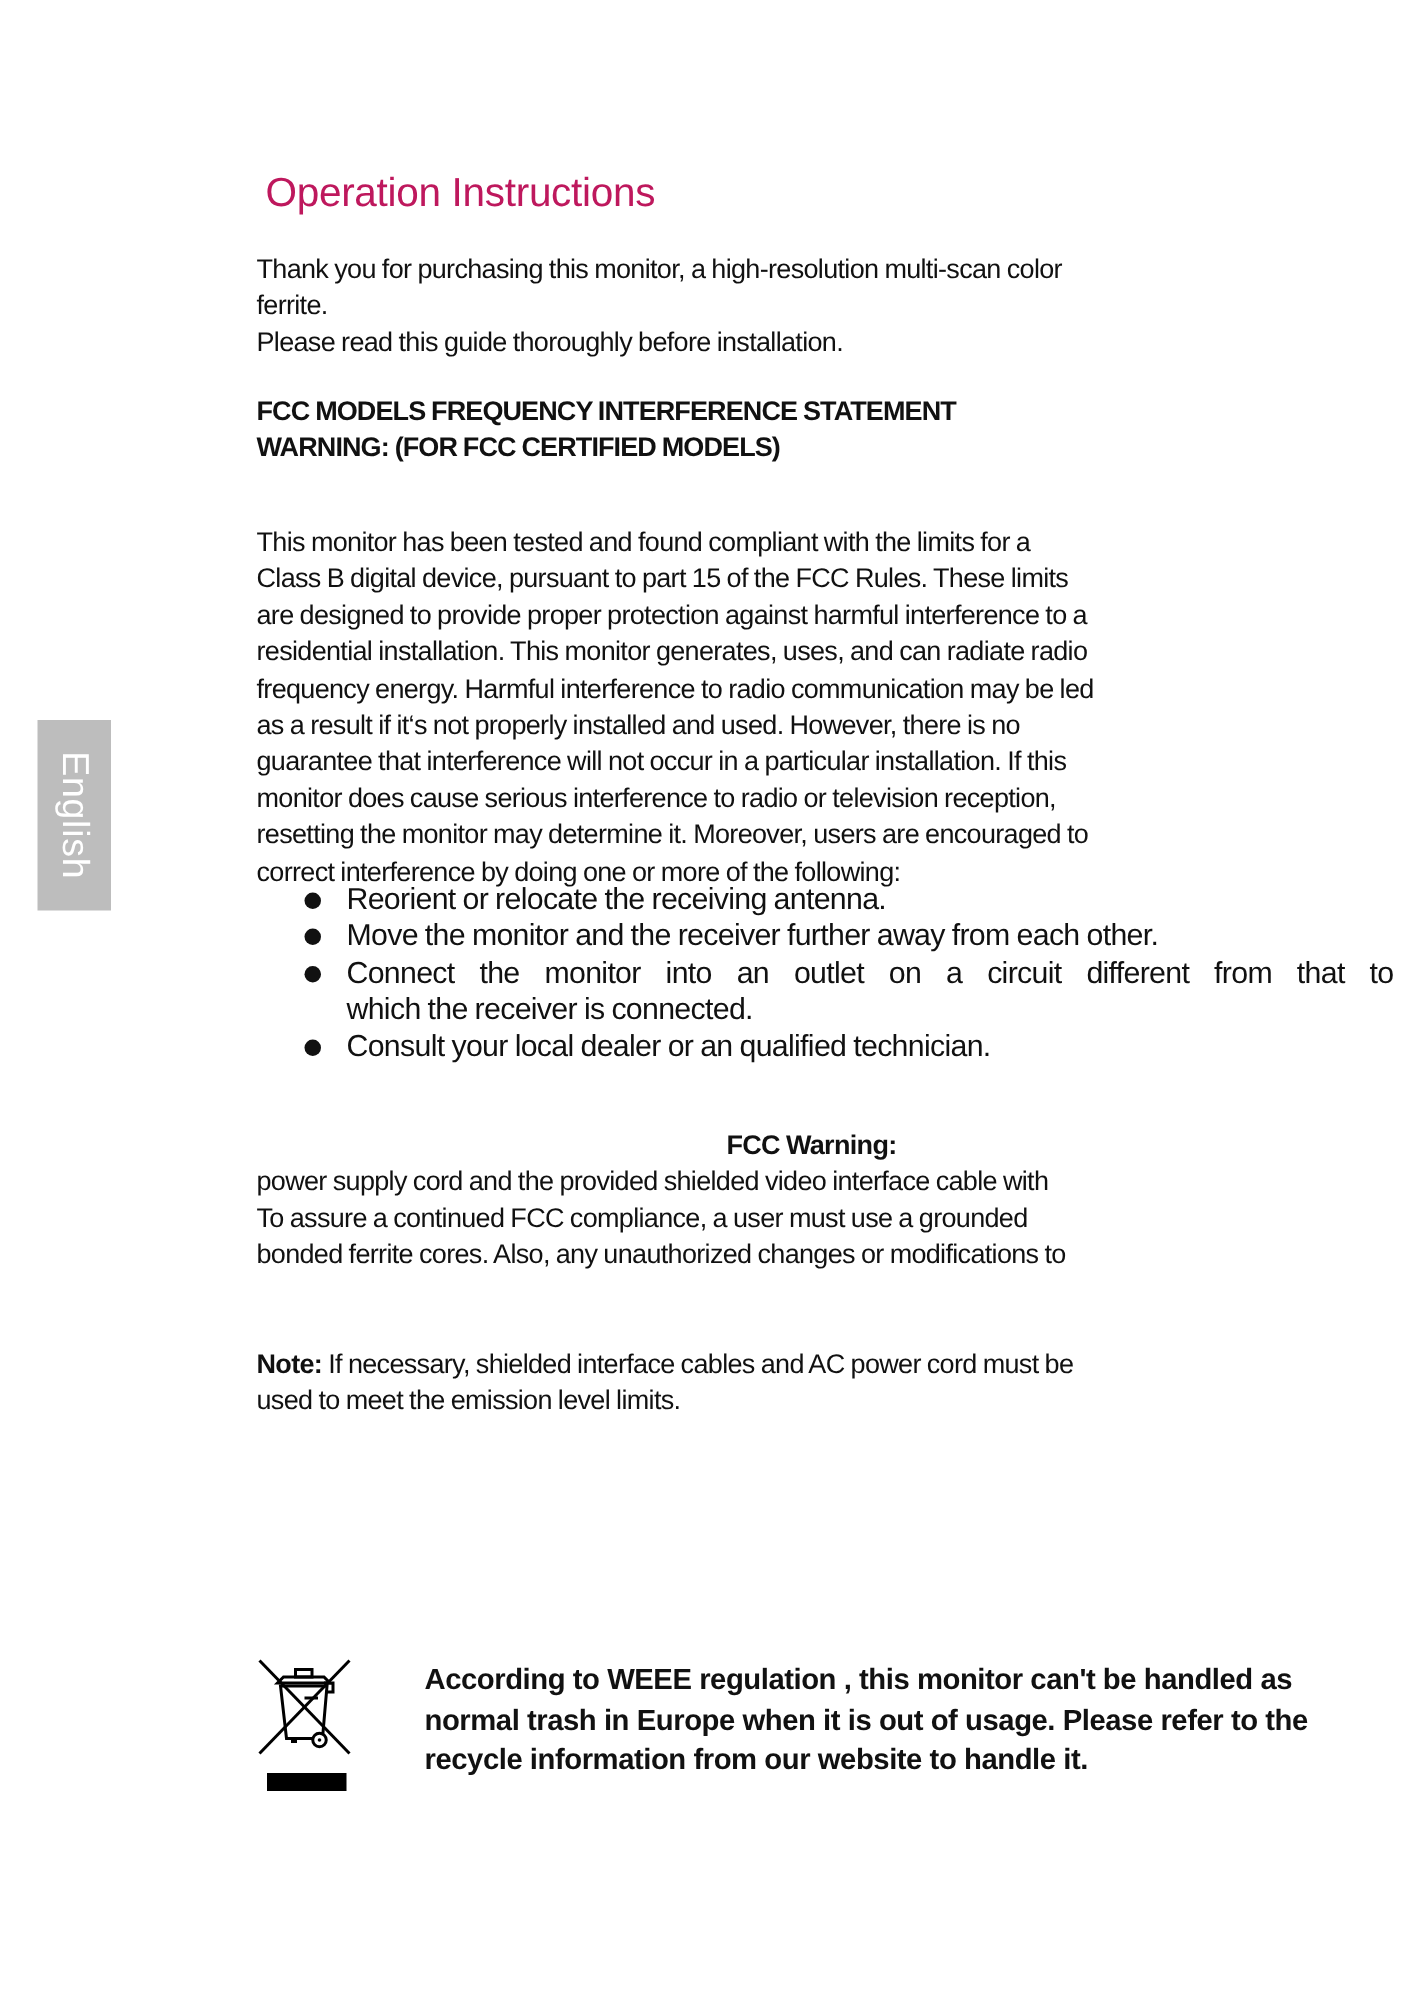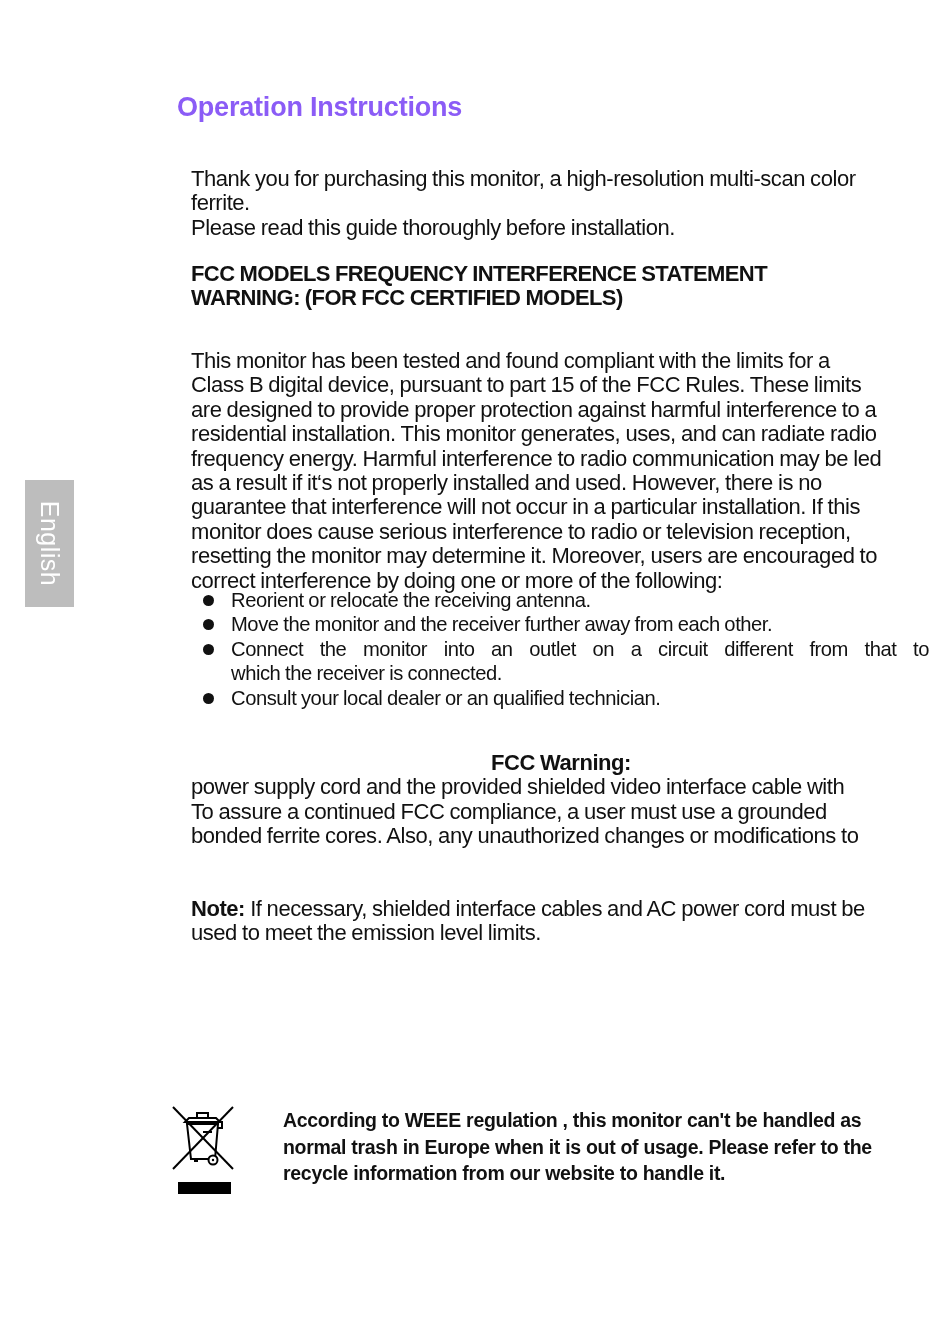--- a/index.html
+++ b/index.html
@@ -1,21 +1,21 @@
 <!DOCTYPE html>
 <html><head>
   <meta charset="utf-8">
   <style>
     html, body { margin: 0; padding: 0; background: #ffffff; }
     body { width: 950px; height: 1339px; position: relative; overflow: hidden;
            font-family: "Liberation Sans", sans-serif; color: #111111; }
     .page { position: absolute; left: 0; top: 0; width: 950px; height: 1339px; }
-    .title { position: absolute; left: 177px; top: 92px; font-size: 27px; font-weight: bold;
-             color: #8b5cf6; letter-spacing: -0.2px; white-space: nowrap; }
-    .block { position: absolute; left: 191px; font-size: 22px; line-height: 24.4px;
+    .title { position: absolute; left: 177px; top: 113px; font-size: 27px; font-weight: normal;
+             color: #be185d; letter-spacing: -0.2px; white-space: nowrap; }
+    .block { position: absolute; left: 171px; font-size: 18px; line-height: 24.4px;
              letter-spacing: -0.45px; word-spacing: -0.5px; }
     .line { display: block; white-space: nowrap; }
     .bold { font-weight: bold; text-align: center; }
     .heading { font-weight: bold; letter-spacing: -0.6px; }
     .intro { top: 167px; width: 740px; }
     .fcc-head { top: 262px; }
     .body1 { top: 336px; width: 745px; margin-top: 13px; }
     .bullets { position: absolute; left: 199px; top: 588px; width: 730px; margin: 0; padding: 0;
                list-style: none; font-size: 20.2px; line-height: 24.4px; letter-spacing: -0.45px; word-spacing: -0.5px; }
     .bullets li { position: relative; padding-left: 32px; }

